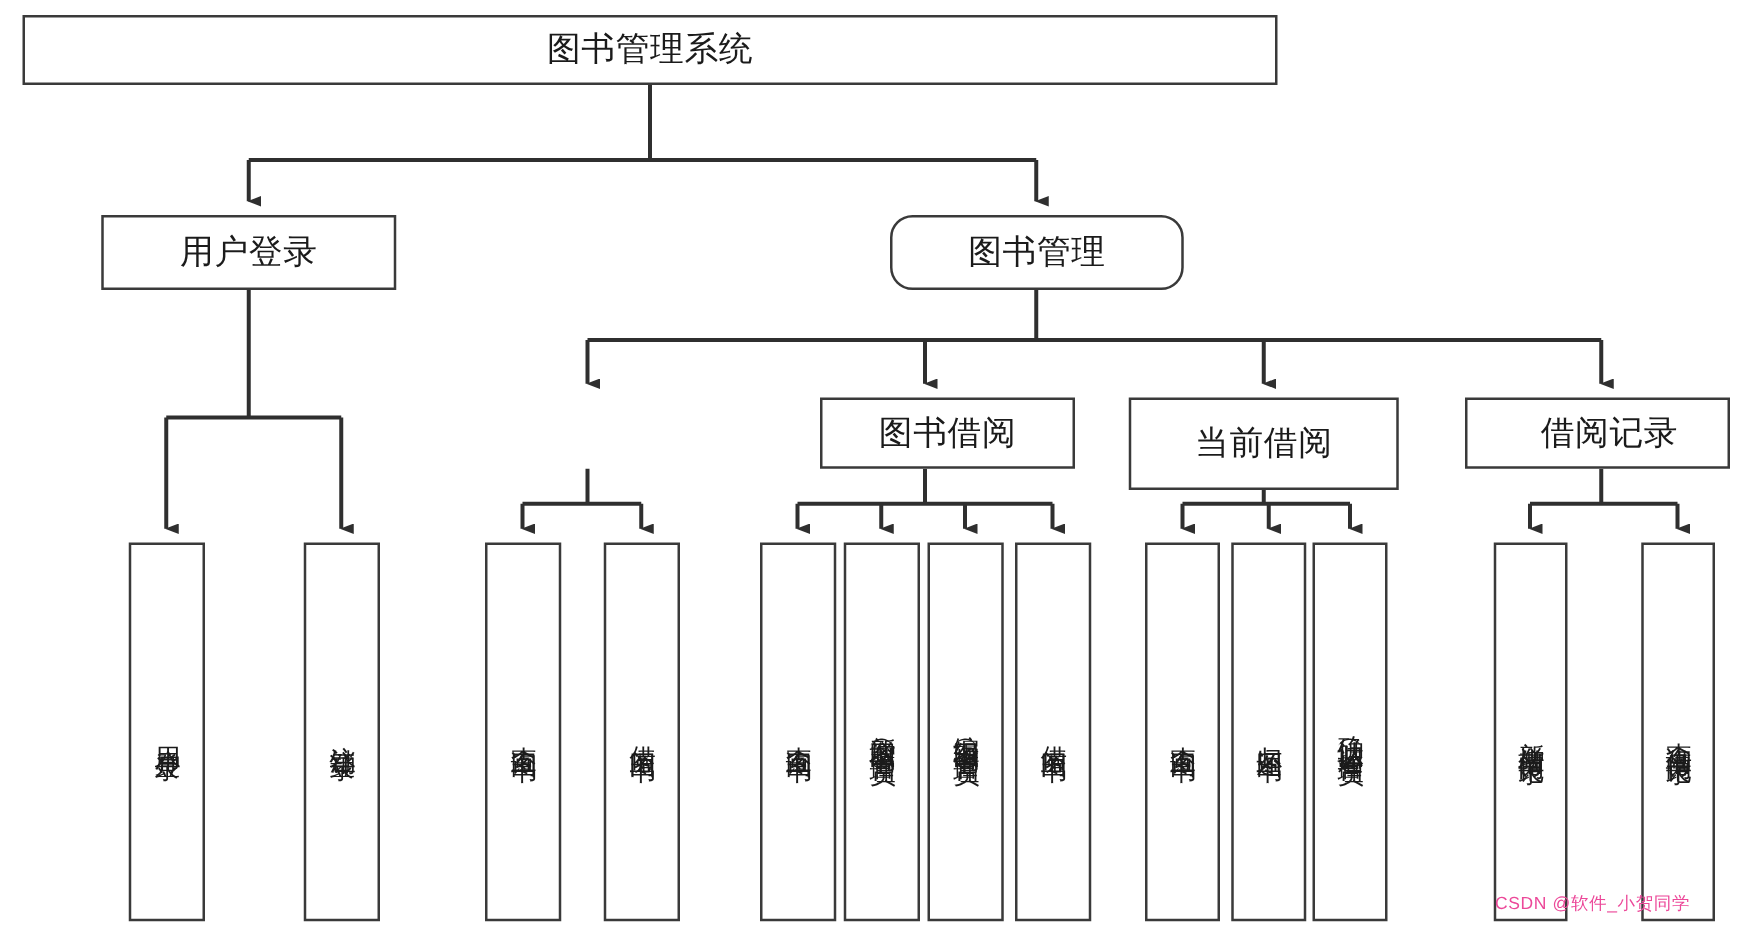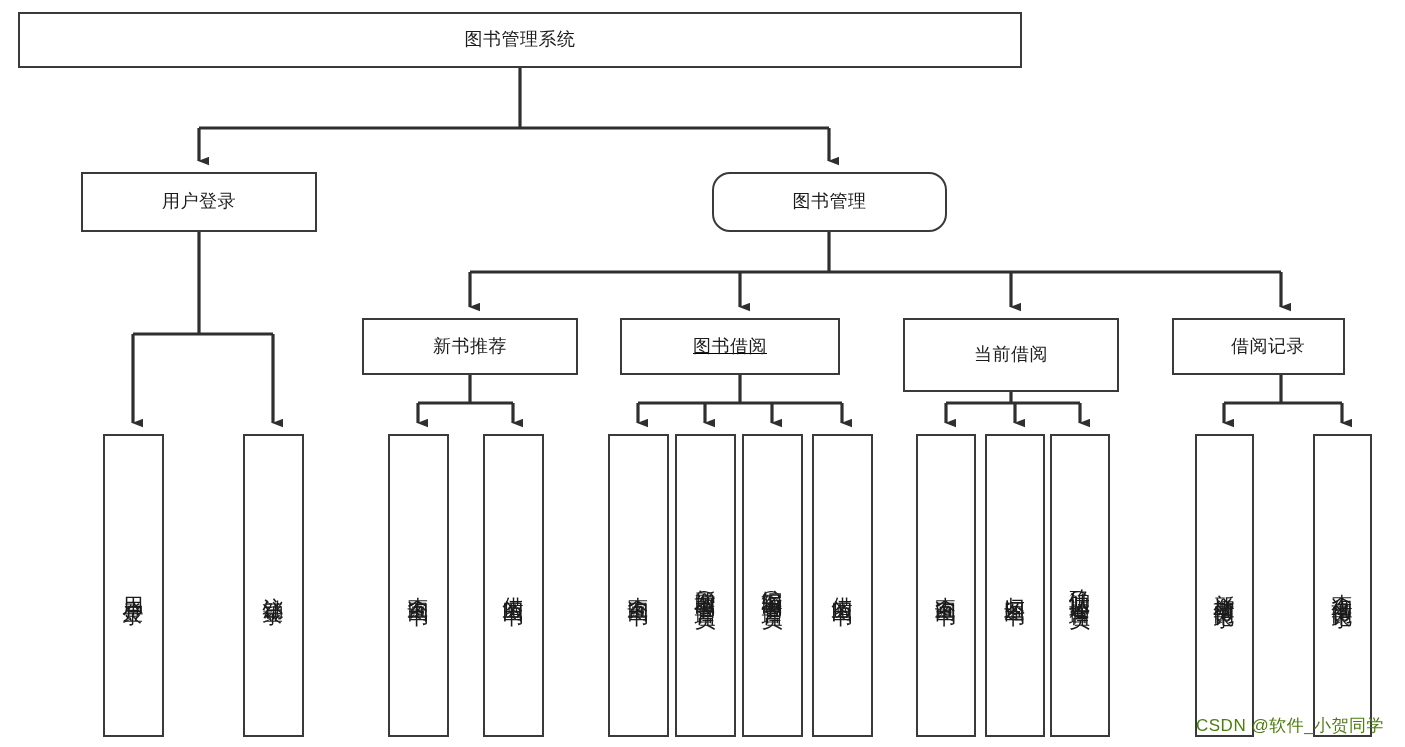--- a/index.html
+++ b/index.html
@@ -30,39 +30,39 @@
     position: absolute;
     box-sizing: border-box;
     background: #ffffff;
     border: 2px solid #3a3a3a;
     display: flex;
     align-items: center;
     justify-content: center;
     overflow: hidden;
   }
   .node-label {
-    font-size: 18px;
+    font-size: 27px;
     color: #1b1b1b;
     line-height: 1.18;
     letter-spacing: 0.5px;
     white-space: nowrap;
     text-align: center;
   }
   .node-box.vertical .node-label {
     writing-mode: vertical-rl;
     text-orientation: upright;
     letter-spacing: 3px;
     font-size: 21px;
     line-height: 1;
     white-space: nowrap;
   }
   .watermark {
     position: absolute;
-    font-size: 17px;
-    color: #4d7c0f;
+    font-size: 14px;
+    color: #ec4899;
     white-space: nowrap;
     letter-spacing: 0.5px;
   }
 </style>
 </head>
 <body>
 
 <div id="diagram-root">
 
   <svg class="diagram-canvas" viewBox="0 0 1405 747">
@@ -120,30 +120,27 @@
     <span class="node-label">图书管理系统</span>
   </div>
 
   <div class="node-box" style="left:81px; top:172px; width:236px; height:60px;">
     <span class="node-label">用户登录</span>
   </div>
   <div class="node-box" style="left:712px; top:172px; width:235px; height:60px;border-radius:18px;">
     <span class="node-label">图书管理</span>
   </div>
 
-  <div class="node-box" style="left:362px; top:318px; width:216px; height:57px;">
-    <span class="node-label">新书推荐</span>
-  </div>
-  <div class="node-box" style="left:620px; top:318px; width:220px; height:57px;text-decoration:underline;">
+  <div class="node-box" style="left:656px; top:318px; width:204px; height:57px;">
     <span class="node-label">图书借阅</span>
   </div>
   <div class="node-box" style="left:903px; top:318px; width:216px; height:74px;">
     <span class="node-label">当前借阅</span>
   </div>
-  <div class="node-box" style="left:1172px; top:318px; width:173px; height:57px;padding-left:19px;">
+  <div class="node-box" style="left:1172px; top:318px; width:212px; height:57px;padding-left:19px;">
     <span class="node-label">借阅记录</span>
   </div>
 
   <div class="node-box vertical" style="left:103px; top:434px; width:61px; height:303px;">
     <span class="node-label">用户登录</span>
   </div>
   <div class="node-box vertical" style="left:243px; top:434px; width:61px; height:303px;">
     <span class="node-label">注销登录</span>
   </div>
   <div class="node-box vertical" style="left:388px; top:434px; width:61px; height:303px;">

